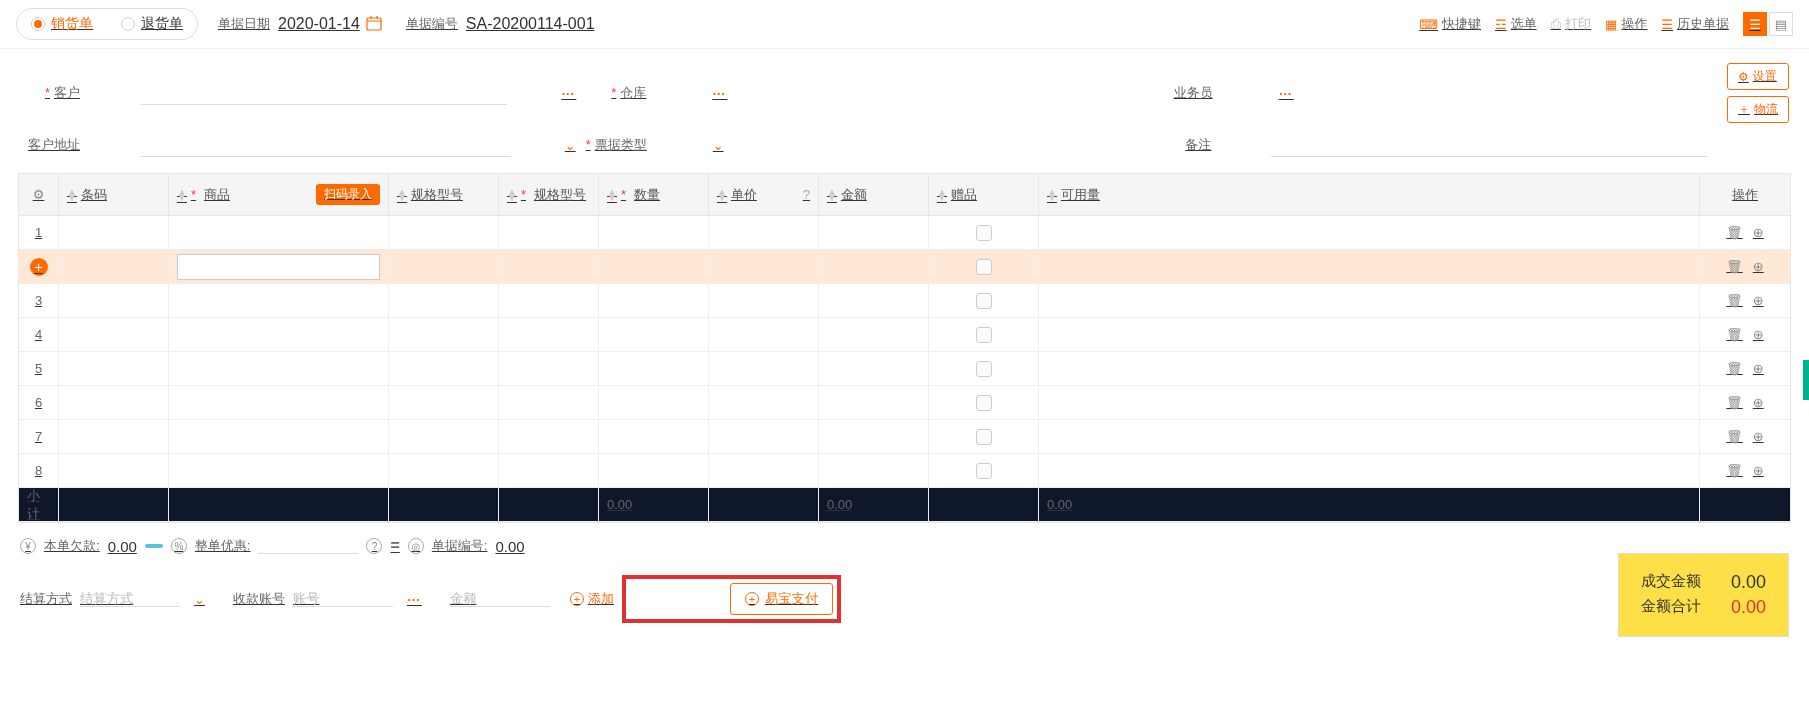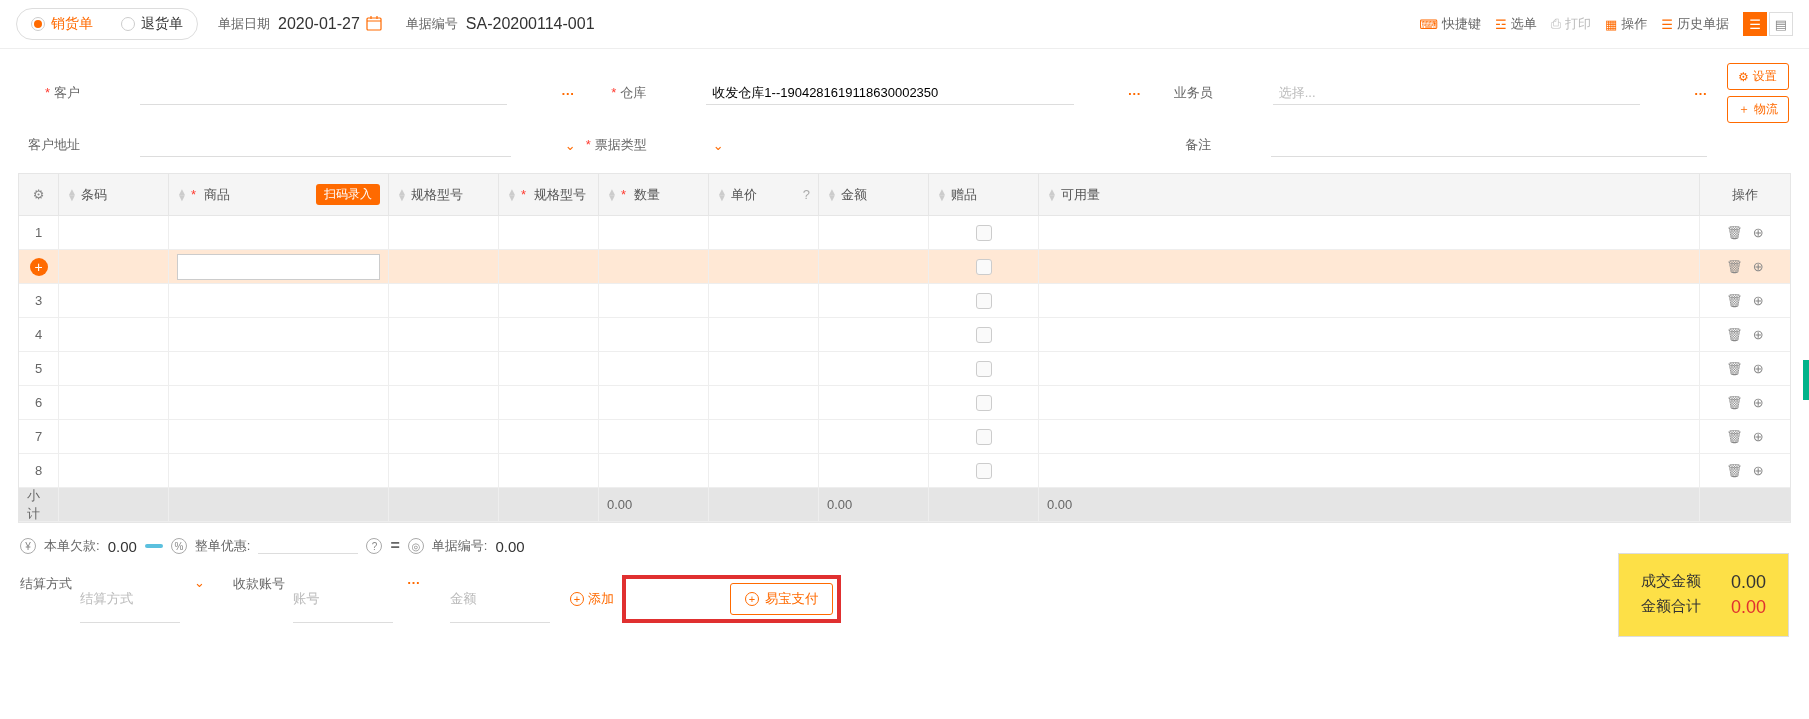--- a/index.html
+++ b/index.html
@@ -50,21 +50,21 @@
 .gh-price { width: 110px; }
 .gh-amount { width: 110px; }
 .gh-gift { width: 110px; }
 .gh-avail { flex: 1; }
 .gh-ops { width: 90px; justify-content: center; }
 .scan-tag { background: #ff6a00; color: #fff; padding: 2px 8px; border-radius: 3px; font-size: 12px; margin-left: auto; }
 .help-ic { color: #aaa; margin-left: auto; }
 
 .grid-row { display: flex; border-bottom: 1px solid #eee; height: 34px; align-items: stretch; }
 .grid-row.active { background: #ffe8d5; }
-.grid-row.subtotal { background: #e5e5e5; }
+.grid-row.subtotal { background: #0f172a; }
 .gr-cell { border-right: 1px solid #eee; display: flex; align-items: center; padding: 0 8px; color: #666; }
 .gr-cell:last-child { border-right: none; }
 .gr-idx { width: 40px; justify-content: center; }
 .add-round { width: 18px; height: 18px; border-radius: 50%; background: #ff6a00; color: #fff; display: flex; align-items: center; justify-content: center; font-size: 14px; }
 .gr-barcode { width: 110px; }
 .gr-product { width: 220px; }
 .gr-spec { width: 110px; }
 .gr-unit { width: 100px; }
 .gr-qty { width: 110px; }
 .gr-price { width: 110px; }
@@ -77,55 +77,55 @@
 .op-ic { cursor: pointer; }
 
 .bottom-area { padding: 14px 20px; }
 .calc-row { display: flex; align-items: center; gap: 8px; color: #666; }
 .circ-ic { width: 16px; height: 16px; border: 1px solid #aaa; border-radius: 50%; display: inline-flex; align-items: center; justify-content: center; font-size: 10px; color: #888; }
 .calc-val { font-size: 15px; color: #333; }
 .minus-bar { width: 18px; height: 4px; background: #5bc0de; border-radius: 2px; }
 .eq { font-size: 16px; font-weight: bold; }
 .calc-input { border: none; border-bottom: 1px solid #ddd; width: 100px; outline: none; }
 
-.pay-row { display: flex; gap: 8px; margin-top: 20px; color: #666; }
+.pay-row { display: flex; align-items: center; gap: 8px; margin-top: 20px; color: #666; }
 .pay-input { border: none; border-bottom: 1px solid #ddd; width: 100px; outline: none; }
 .pay-input::placeholder { color: #bbb; }
 .add-link { color: #ff6a00; cursor: pointer; display: flex; align-items: center; gap: 4px; margin-left: 12px; }
 .plus-circ-sm { width: 14px; height: 14px; border-radius: 50%; border: 1px solid #ff6a00; display: inline-flex; align-items: center; justify-content: center; font-size: 11px; line-height: 1; }
 .yeepay-btn { border: 1px solid #ff6a00; color: #ff6a00; background: #fff; padding: 6px 14px; border-radius: 3px; cursor: pointer; display: flex; align-items: center; gap: 6px; margin-left: 100px; }
 .yeepay-highlight { border: 4px solid #e03030; padding: 4px; }
 
 .summary-box { position: absolute; right: 20px; bottom: 10px; border: 1px solid #ddd; padding: 14px 22px; background: #fde047; }
 .sum-line { display: flex; justify-content: space-between; gap: 30px; font-size: 15px; margin: 4px 0; }
 .sum-val { font-size: 18px; }
 .sum-val.red { color: #e03030; }
 
 .side-handle { position: fixed; right: 0; top: 50%; width: 6px; height: 40px; background: #00b38a; }
 
-.main-container { position: relative; padding-bottom: 10px; }
+.main-container { position: relative; padding-bottom: 10px; text-decoration: underline; }
 </style>
 </head>
 <body>
 
 <div class="main-container">
 
 <div class="top-bar">
   <div class="tab-group">
     <div class="tab-item active">
       <span class="radio-dot on"></span>
       <span>销货单</span>
     </div>
     <div class="tab-item">
       <span class="radio-dot"></span>
       <span>退货单</span>
     </div>
   </div>
   <span class="field-label">单据日期</span>
-  <span class="date-val">2020-01-27</span>
+  <span class="date-val">2020-01-14</span>
   <span class="cal-icon">
     <svg width="16" height="16" viewBox="0 0 16 16">
           <rect x="1" y="3" width="14" height="12" rx="1" fill="none" stroke="#ff6a00" stroke-width="1.2"></rect>
           <line x1="1" y1="6" x2="15" y2="6" stroke="#ff6a00"></line>
           <line x1="5" y1="1" x2="5" y2="4" stroke="#ff6a00" stroke-width="1.2"></line>
           <line x1="11" y1="1" x2="11" y2="4" stroke="#ff6a00" stroke-width="1.2"></line>
         </svg>
   </span>
   <span class="field-label">单据编号</span>
   <span class="doc-no">SA-20200114-001</span>
@@ -159,26 +159,24 @@
 </div>
 
 <div class="form-row">
   <div class="form-group">
     <span class="lbl"><span class="req">*</span><span>客户</span></span>
     <input class="underline-input" style="">
     <span class="dots">⋯</span>
   </div>
   <div class="form-group">
     <span class="lbl"><span class="req">*</span><span>仓库</span></span>
-    <input class="underline-input" value="收发仓库1--1904281619118630002350" style="">
     <span class="dots">⋯</span>
   </div>
   <div class="form-group">
     <span class="lbl">业务员</span>
-    <input class="underline-input" placeholder="选择..." style="">
     <span class="dots">⋯</span>
   </div>
   <div class="side-btns fg-right">
     <button class="outline-btn">
           <span>⚙</span>
           <span>设置</span>
         </button>
     <button class="outline-btn">
           <span>＋</span>
           <span>物流</span>

